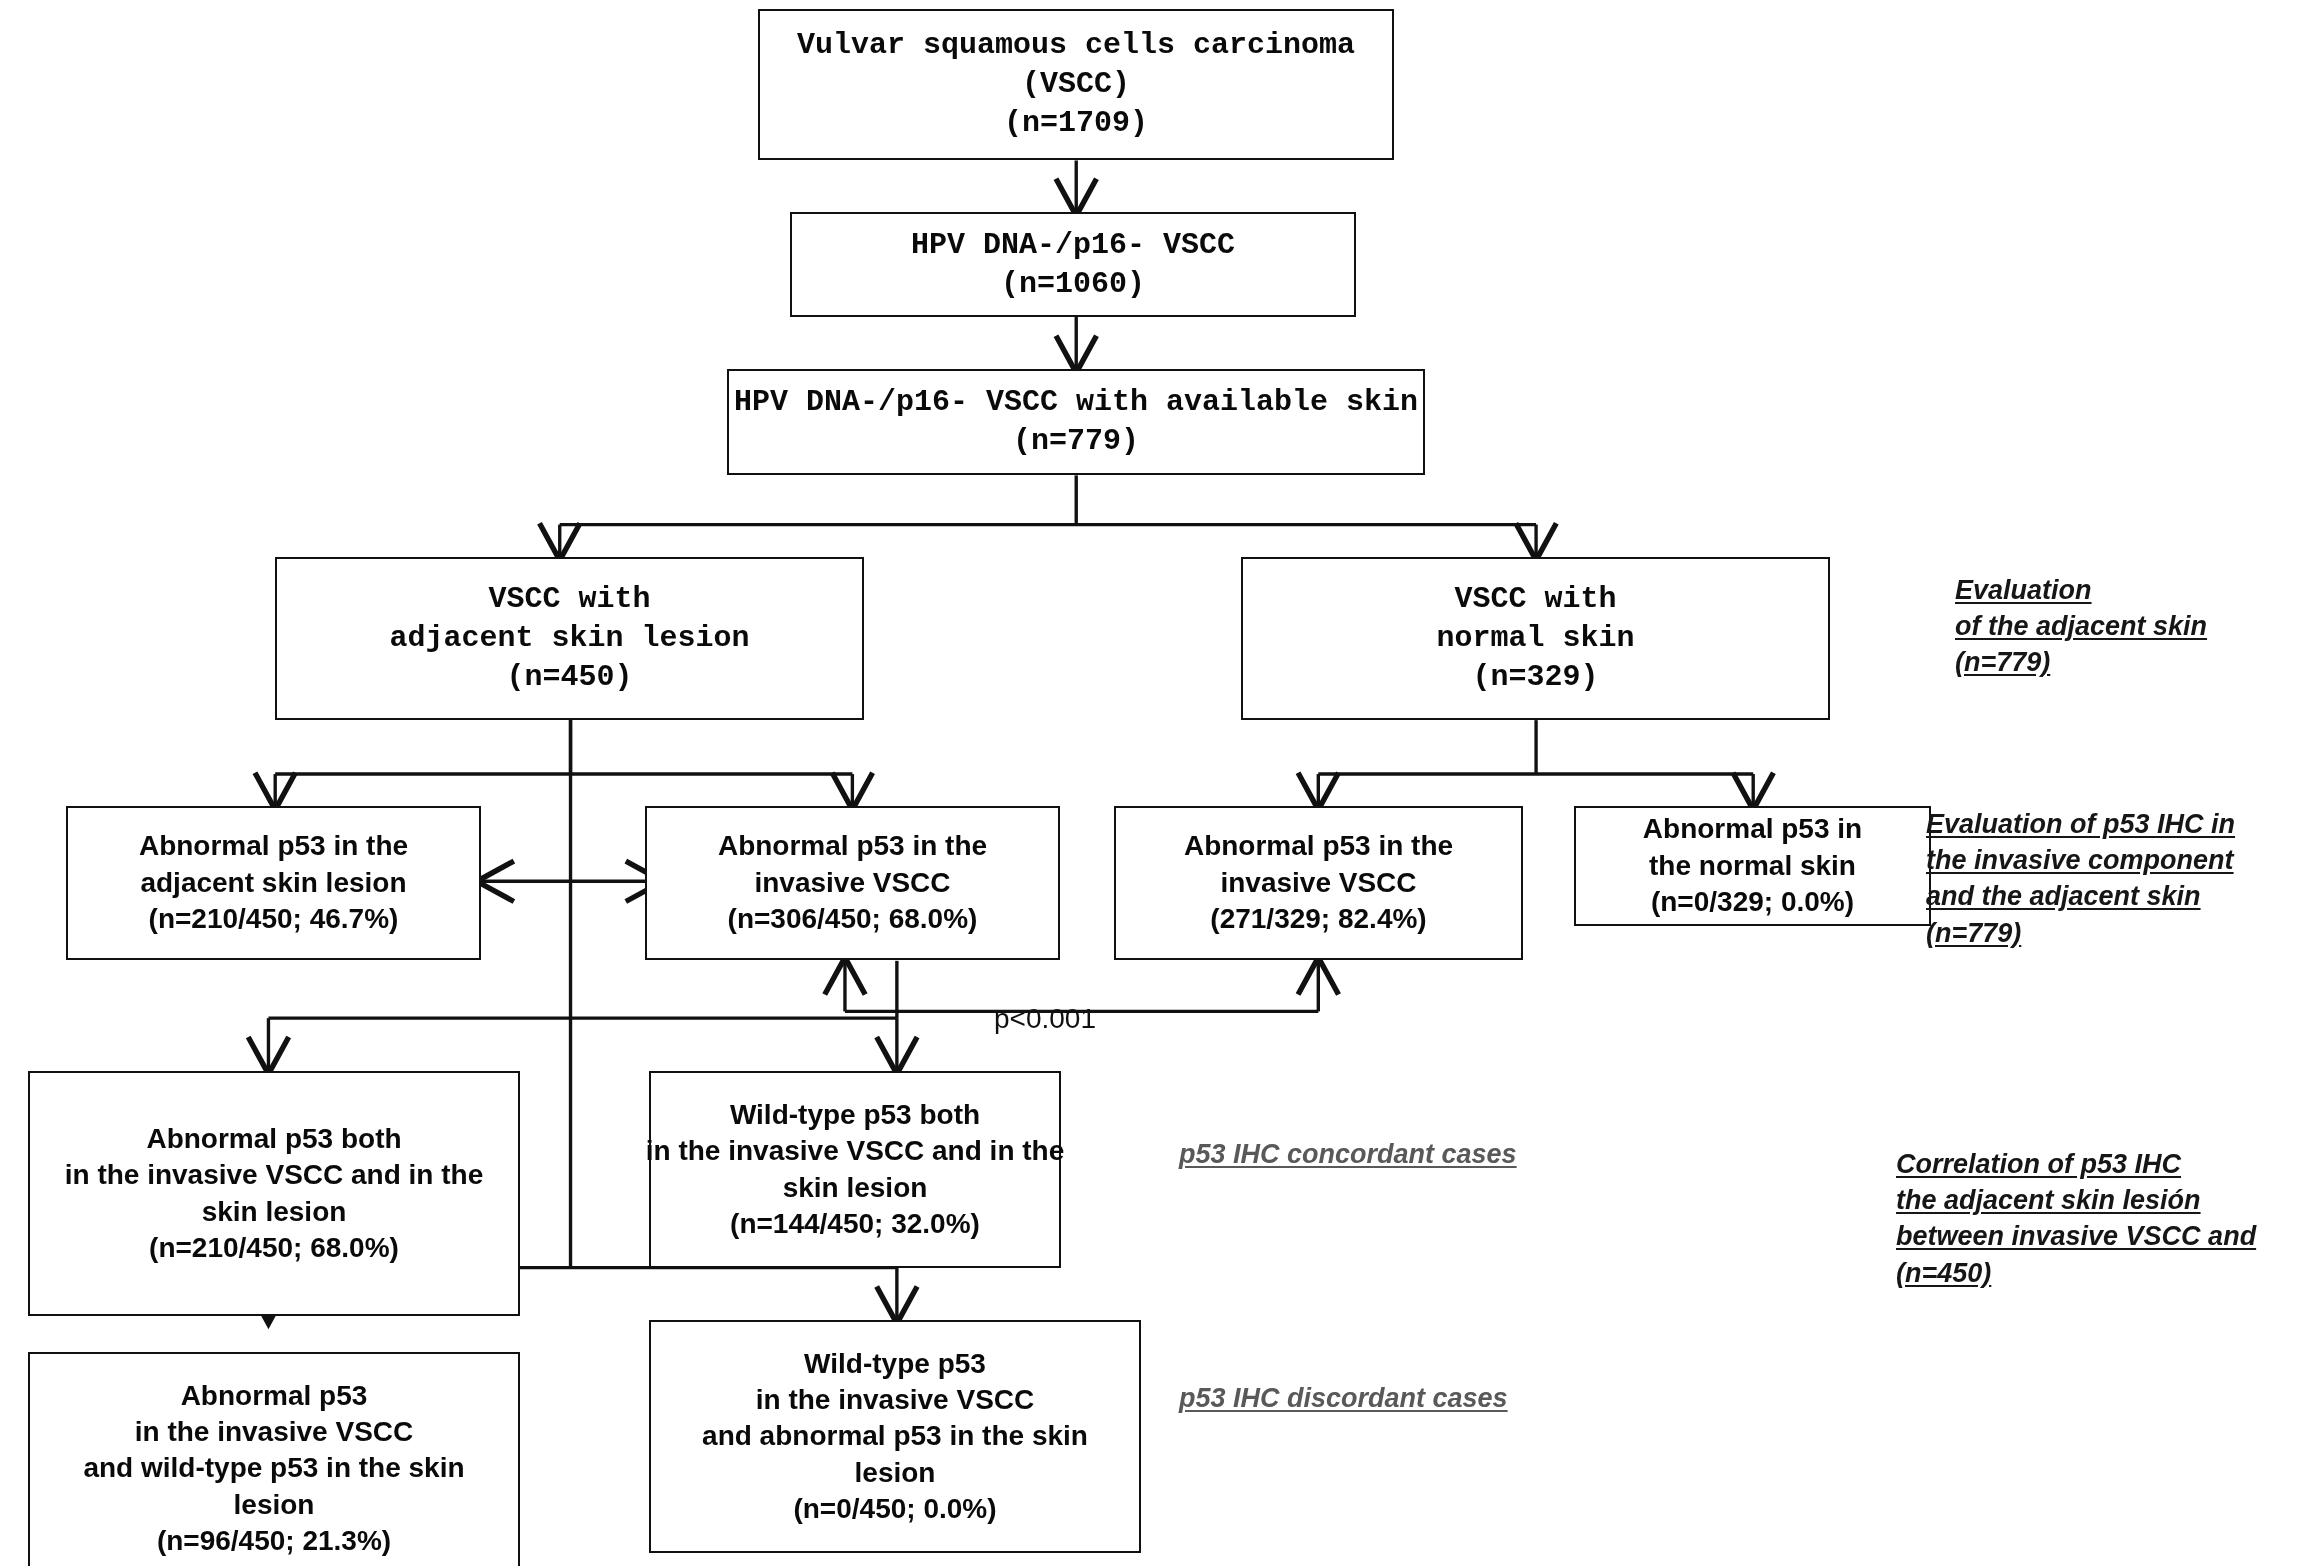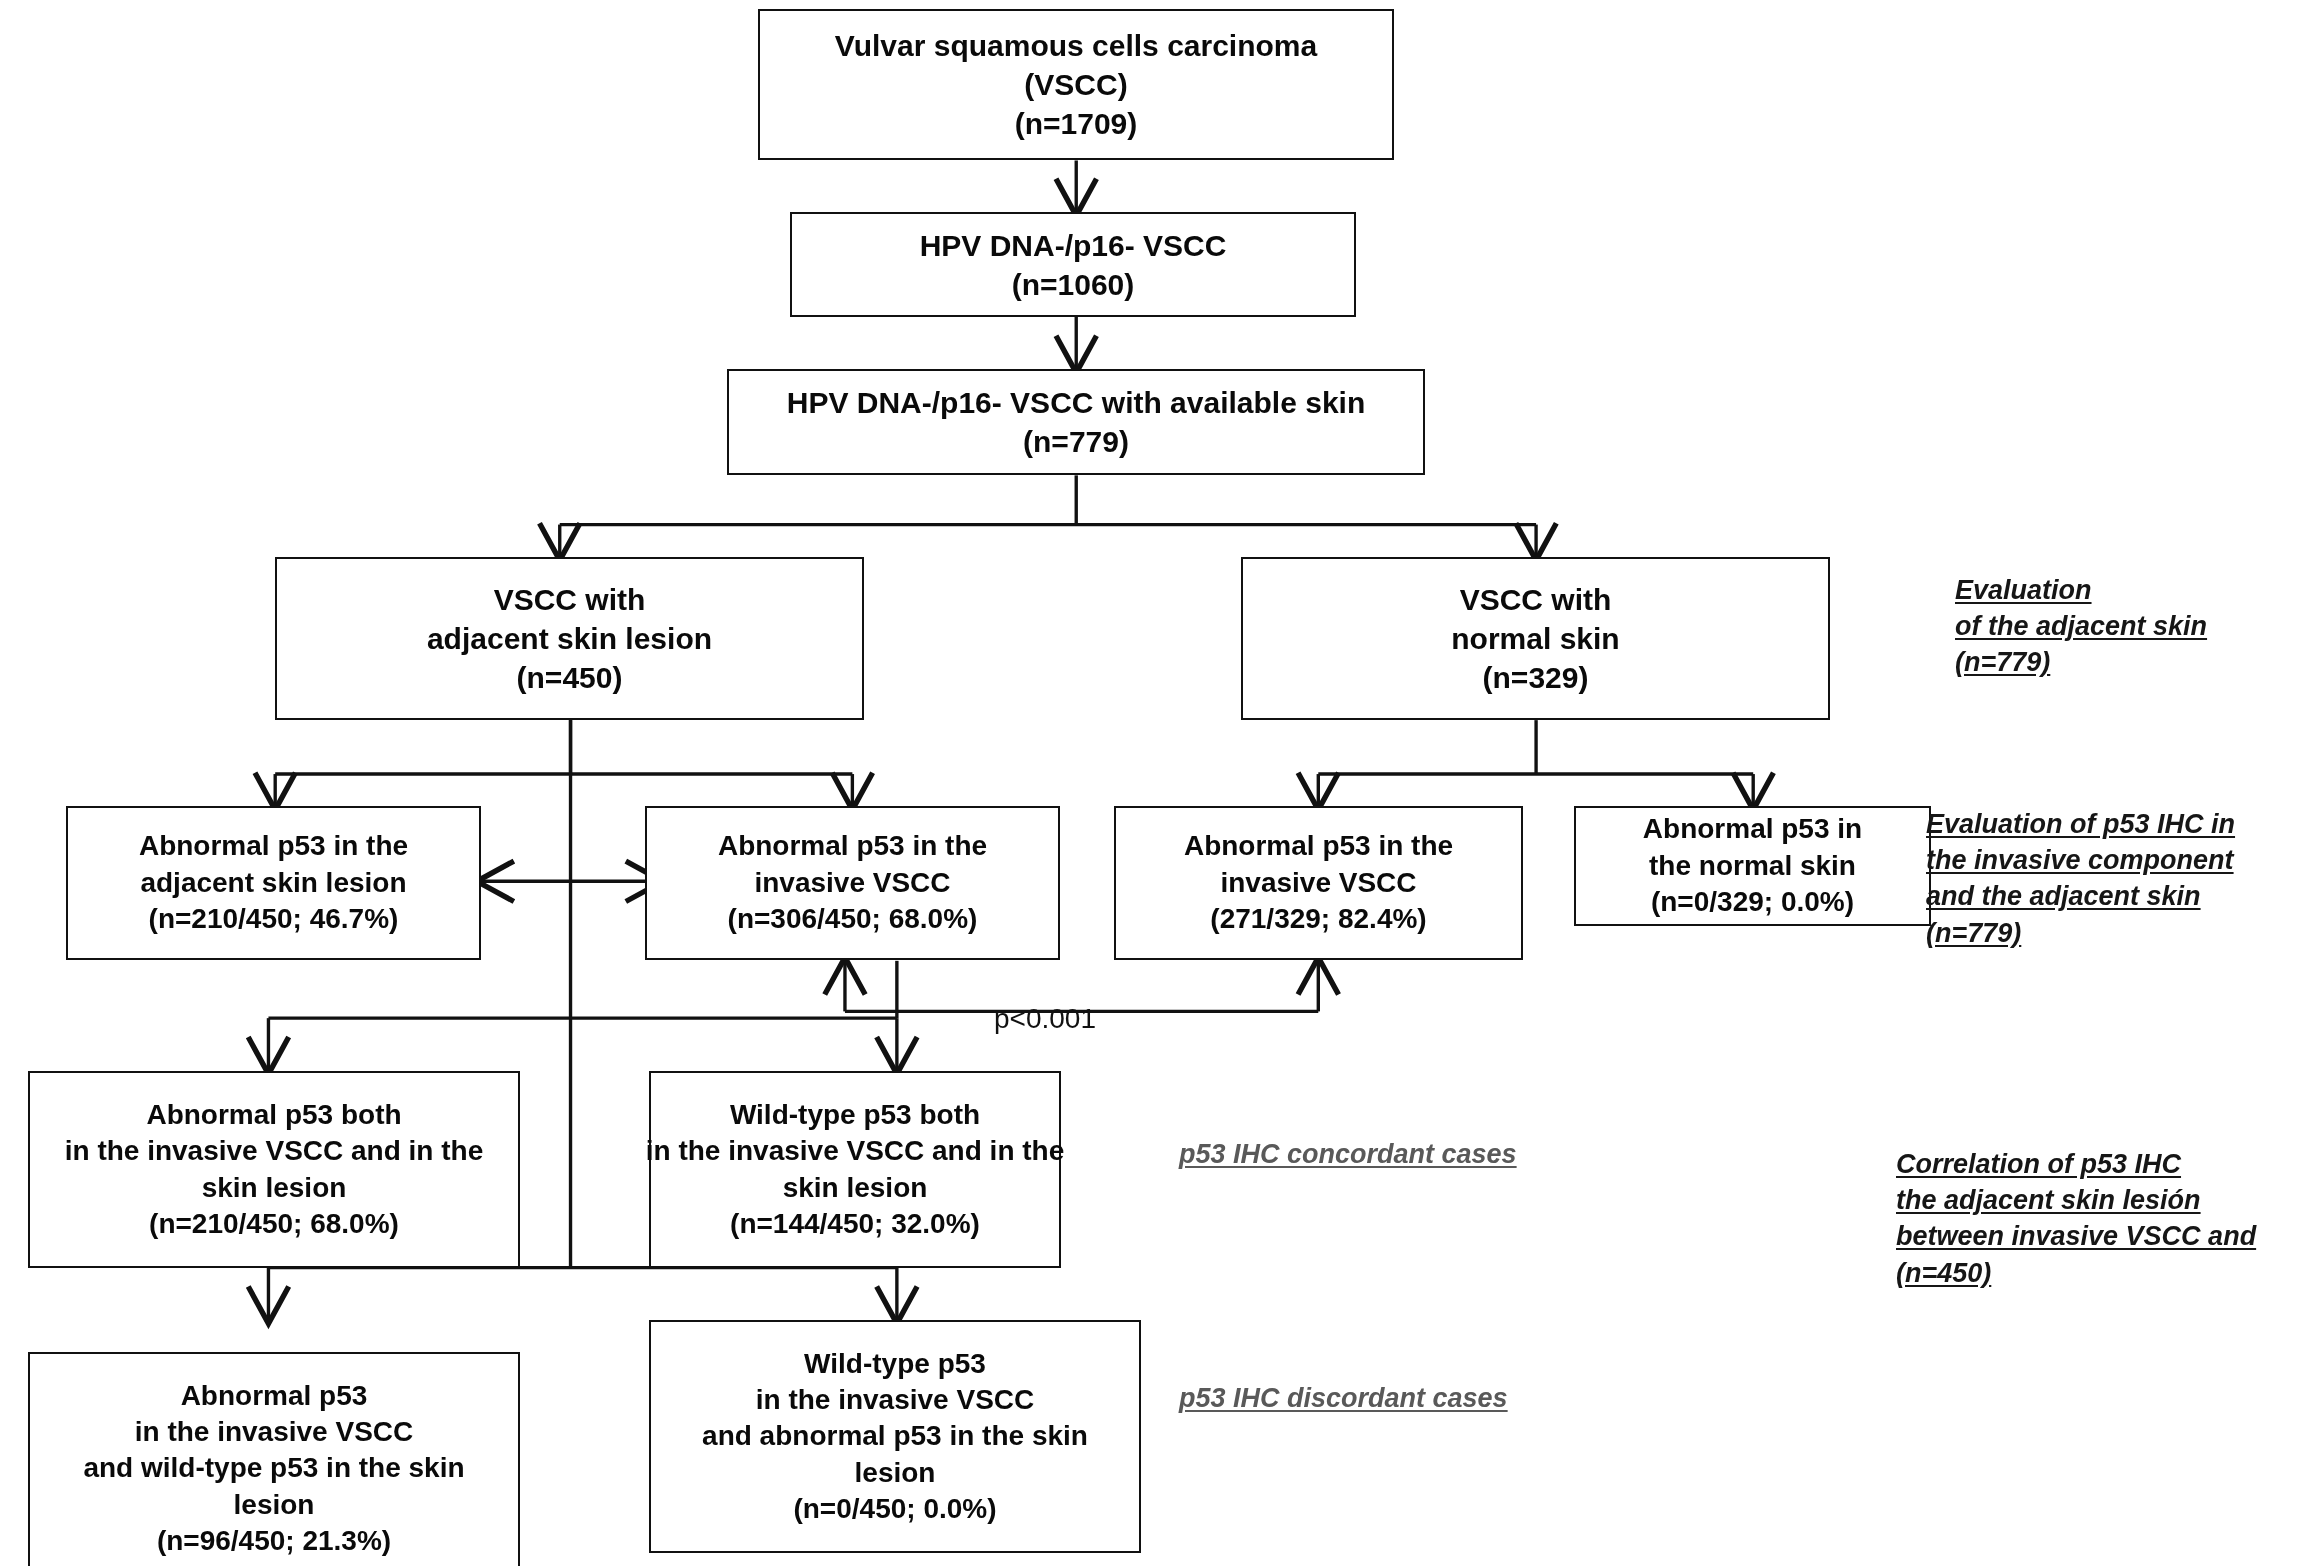--- a/index.html
+++ b/index.html
@@ -21,21 +21,21 @@
     flex-direction:column;
     align-items:center;
     justify-content:center;
     text-align:center;
     font-weight:bold;
     color:#0a0a0a;
     line-height:1.30;
     padding:4px 6.7px;
   }
   .node .ln{display:block;white-space:nowrap;}
-  .f44{font-size:30px;}
+  .f44{font-size:30px;font-family:Liberation Mono, monospace;}
   .f42{font-size:28px;}
 
   .sidelabel{
     position:absolute;
     text-align:left;
     font-style:italic;
     font-weight:bold;
     color:#161616;
     line-height:1.34;
     font-size:27px;
@@ -158,21 +158,21 @@
     <span class="ln">invasive VSCC</span>
     <span class="ln">(271/329; 82.4%)</span>
   </div>
 
   <div class="node f42" style="left:1574px;top:806px;width:357px;height:120px;">
     <span class="ln">Abnormal  p53 in</span>
     <span class="ln">the normal skin</span>
     <span class="ln">(n=0/329; 0.0%)</span>
   </div>
 
-  <div class="node f42" style="left:28px;top:1071px;width:492px;height:197px;">
+  <div class="node f42" style="left:28px;top:1071px;width:492px;height:245px;">
     <span class="ln">Abnormal p53 both</span>
     <span class="ln">in the invasive VSCC and in the</span>
     <span class="ln">skin lesion</span>
     <span class="ln">(n=210/450; 68.0%)</span>
   </div>
 
   <div class="node f42" style="left:649px;top:1071px;width:412px;height:197px;">
     <span class="ln">Wild-type p53 both</span>
     <span class="ln">in the invasive VSCC and in the</span>
     <span class="ln">skin lesion</span>

